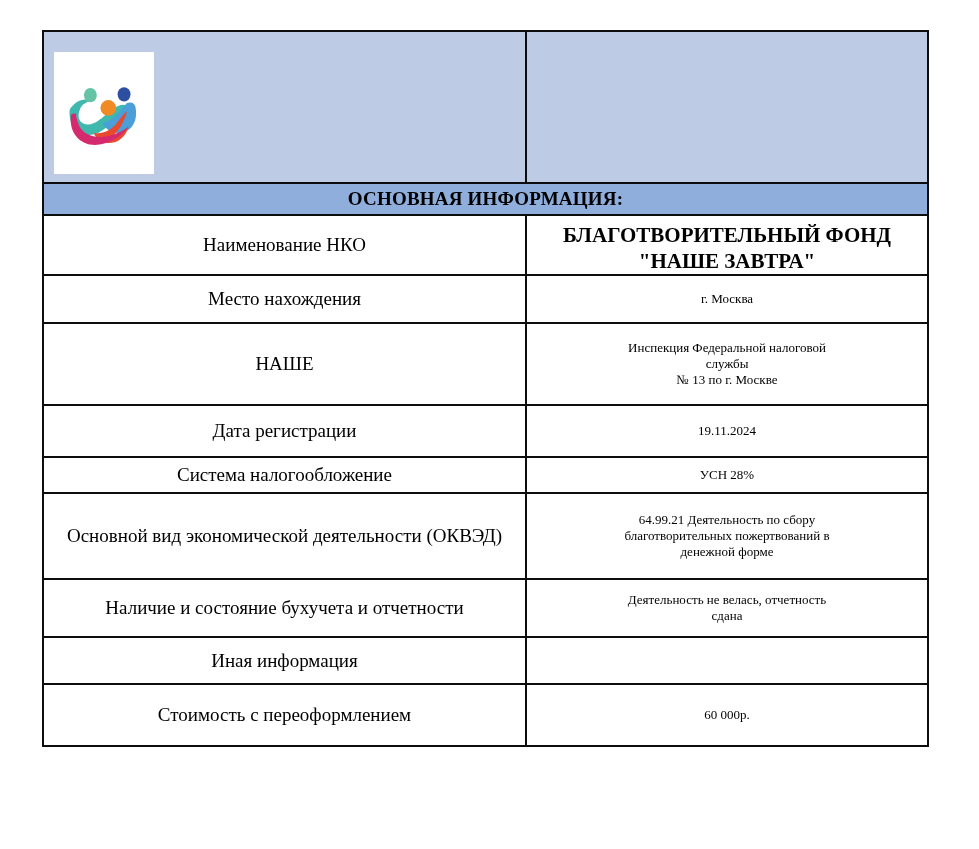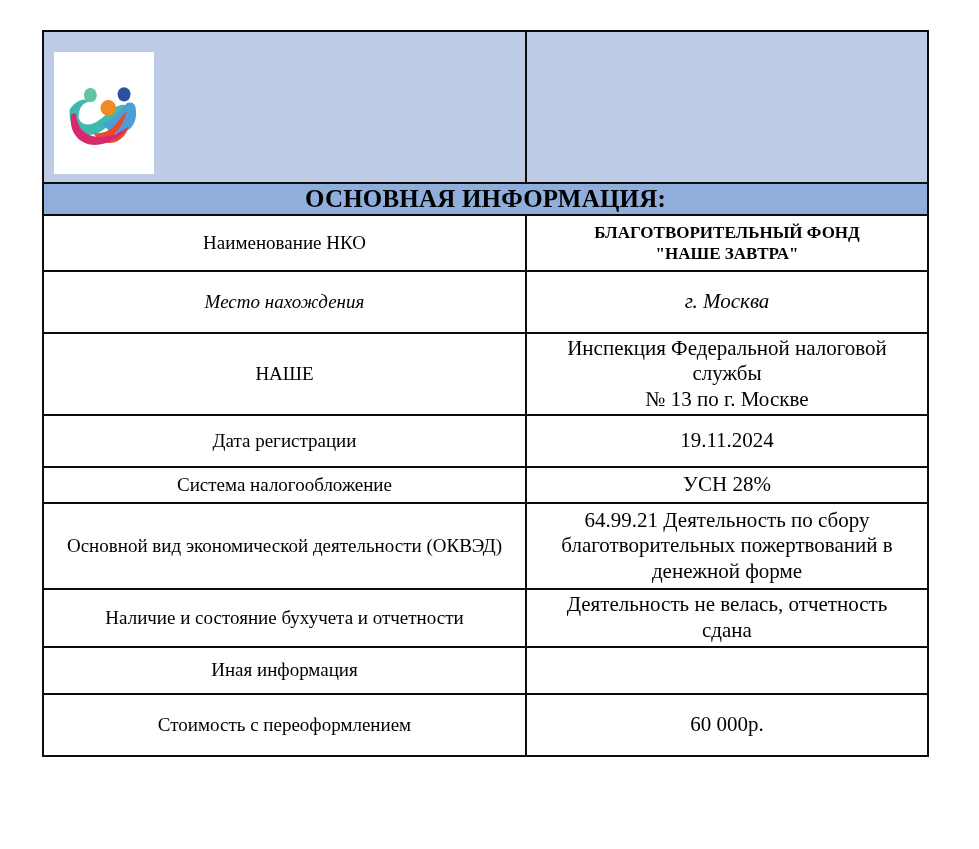--- a/index.html
+++ b/index.html
@@ -61,50 +61,50 @@
 
   
   .section-title-cell {
     background: #8faedc;
     text-align: center;
     height: 30px;
     padding: 2px 0 4px 0;
   }
   .section-title-text {
     font-weight: bold;
-    font-size: 25px;
+    font-size: 19px;
     letter-spacing: 0.2px;
     line-height: 1.1;
   }
 
   
   .label-cell {
     text-align: center;
     vertical-align: top;
     padding: 7px 10px 10px 10px;
     font-size: 19px;
     line-height: 1.18;
   }
   .value-cell {
     text-align: center;
     vertical-align: middle;
     padding: 8px 12px 10px 12px;
-    font-size: 21px;
+    font-size: 13px;
     line-height: 1.22;
   }
   .value-cell.strong {
     font-weight: bold;
-    font-size: 17px;
+    font-size: 21px;
     vertical-align: top;
     padding-top: 7px;
   }
   .value-cell .line { display: block; }
 
   .row-name      { height: 56px; }
-  .row-place     { height: 62px; font-style: italic; }
+  .row-place     { height: 48px; }
   .row-founders  { height: 40px; }
   .row-ifns      { height: 82px; }
   .row-date      { height: 52px; }
   .row-tax       { height: 36px; }
   .row-okved     { height: 86px; }
   .row-account   { height: 58px; margin-left: 28px; }
   .row-other     { height: 47px; }
   .row-price     { height: 62px; }
 </style>
 </head>

